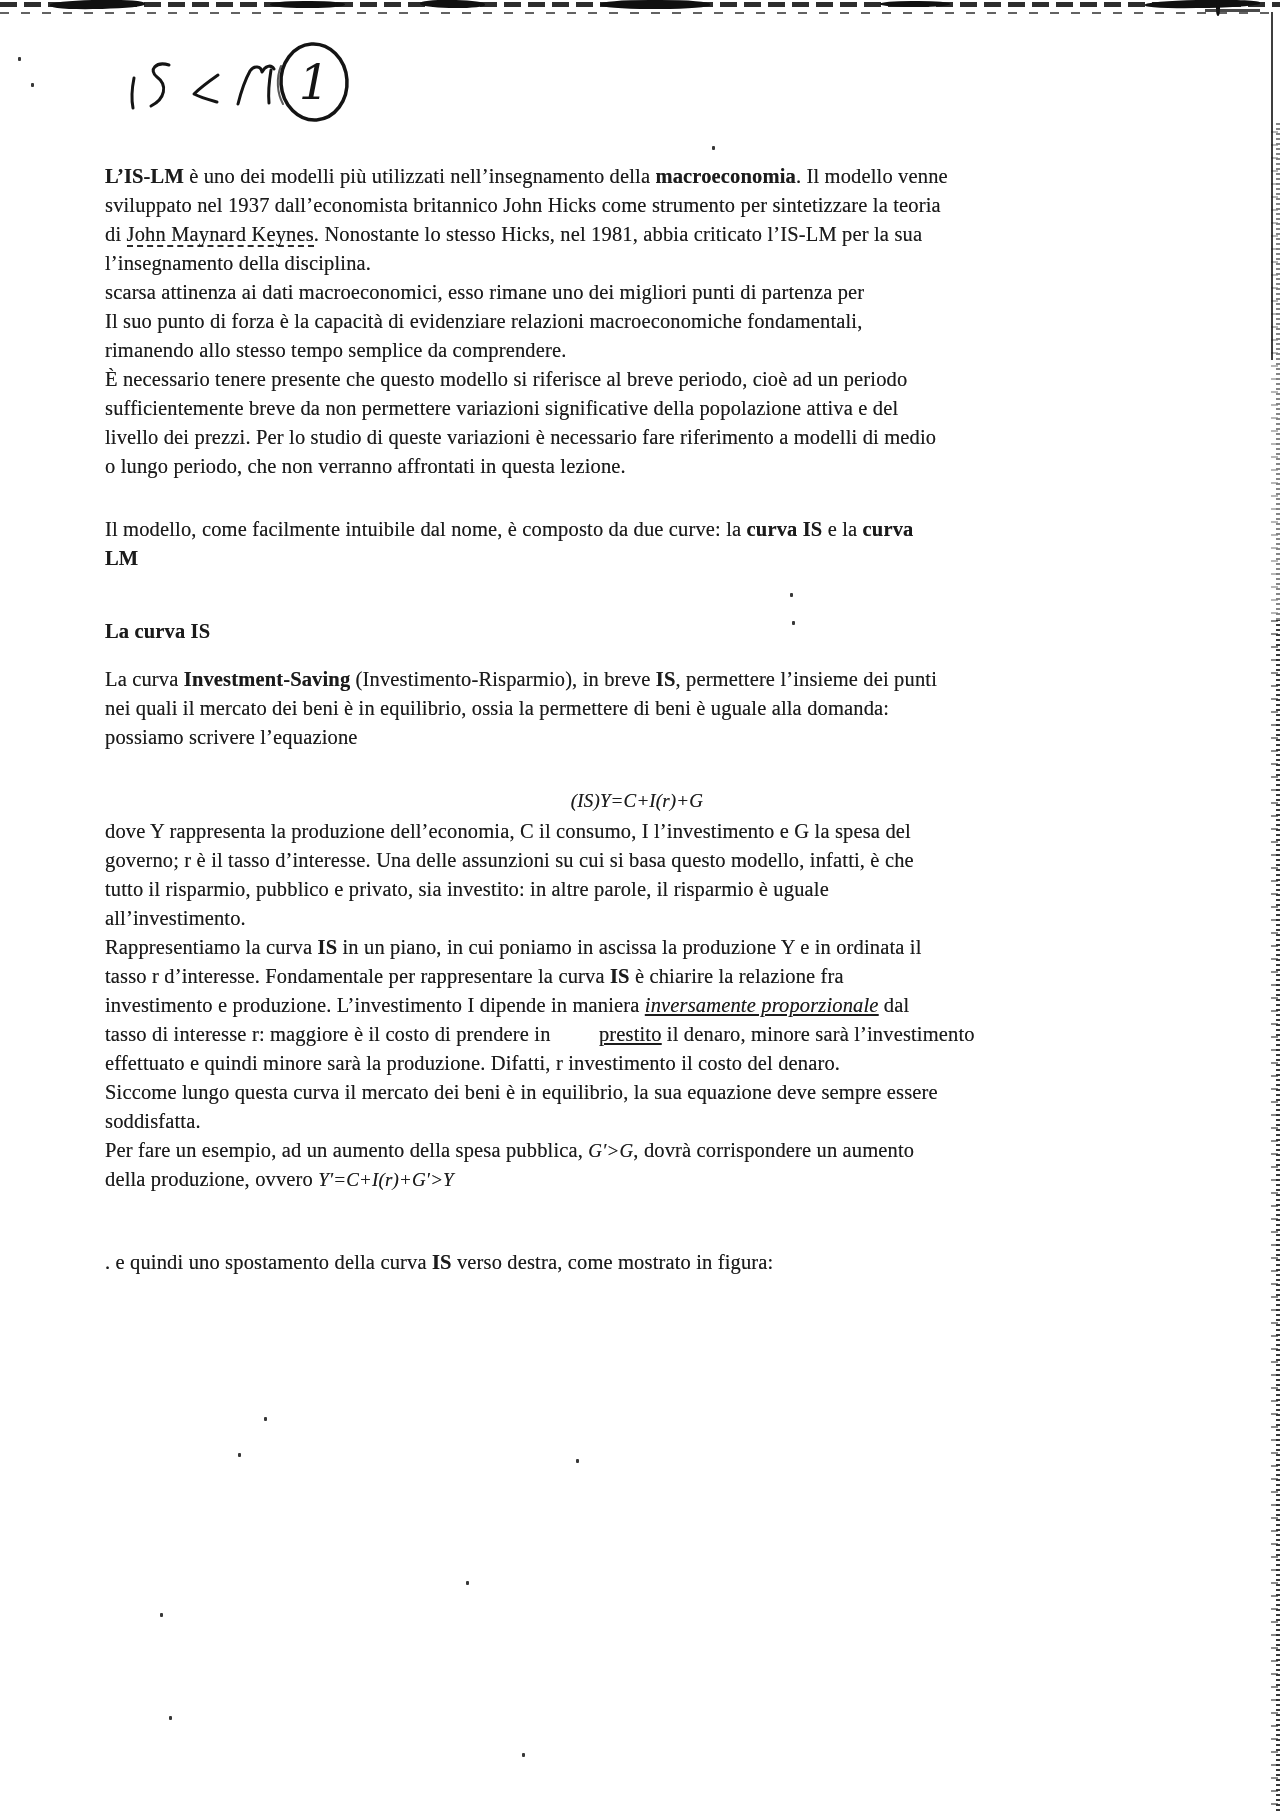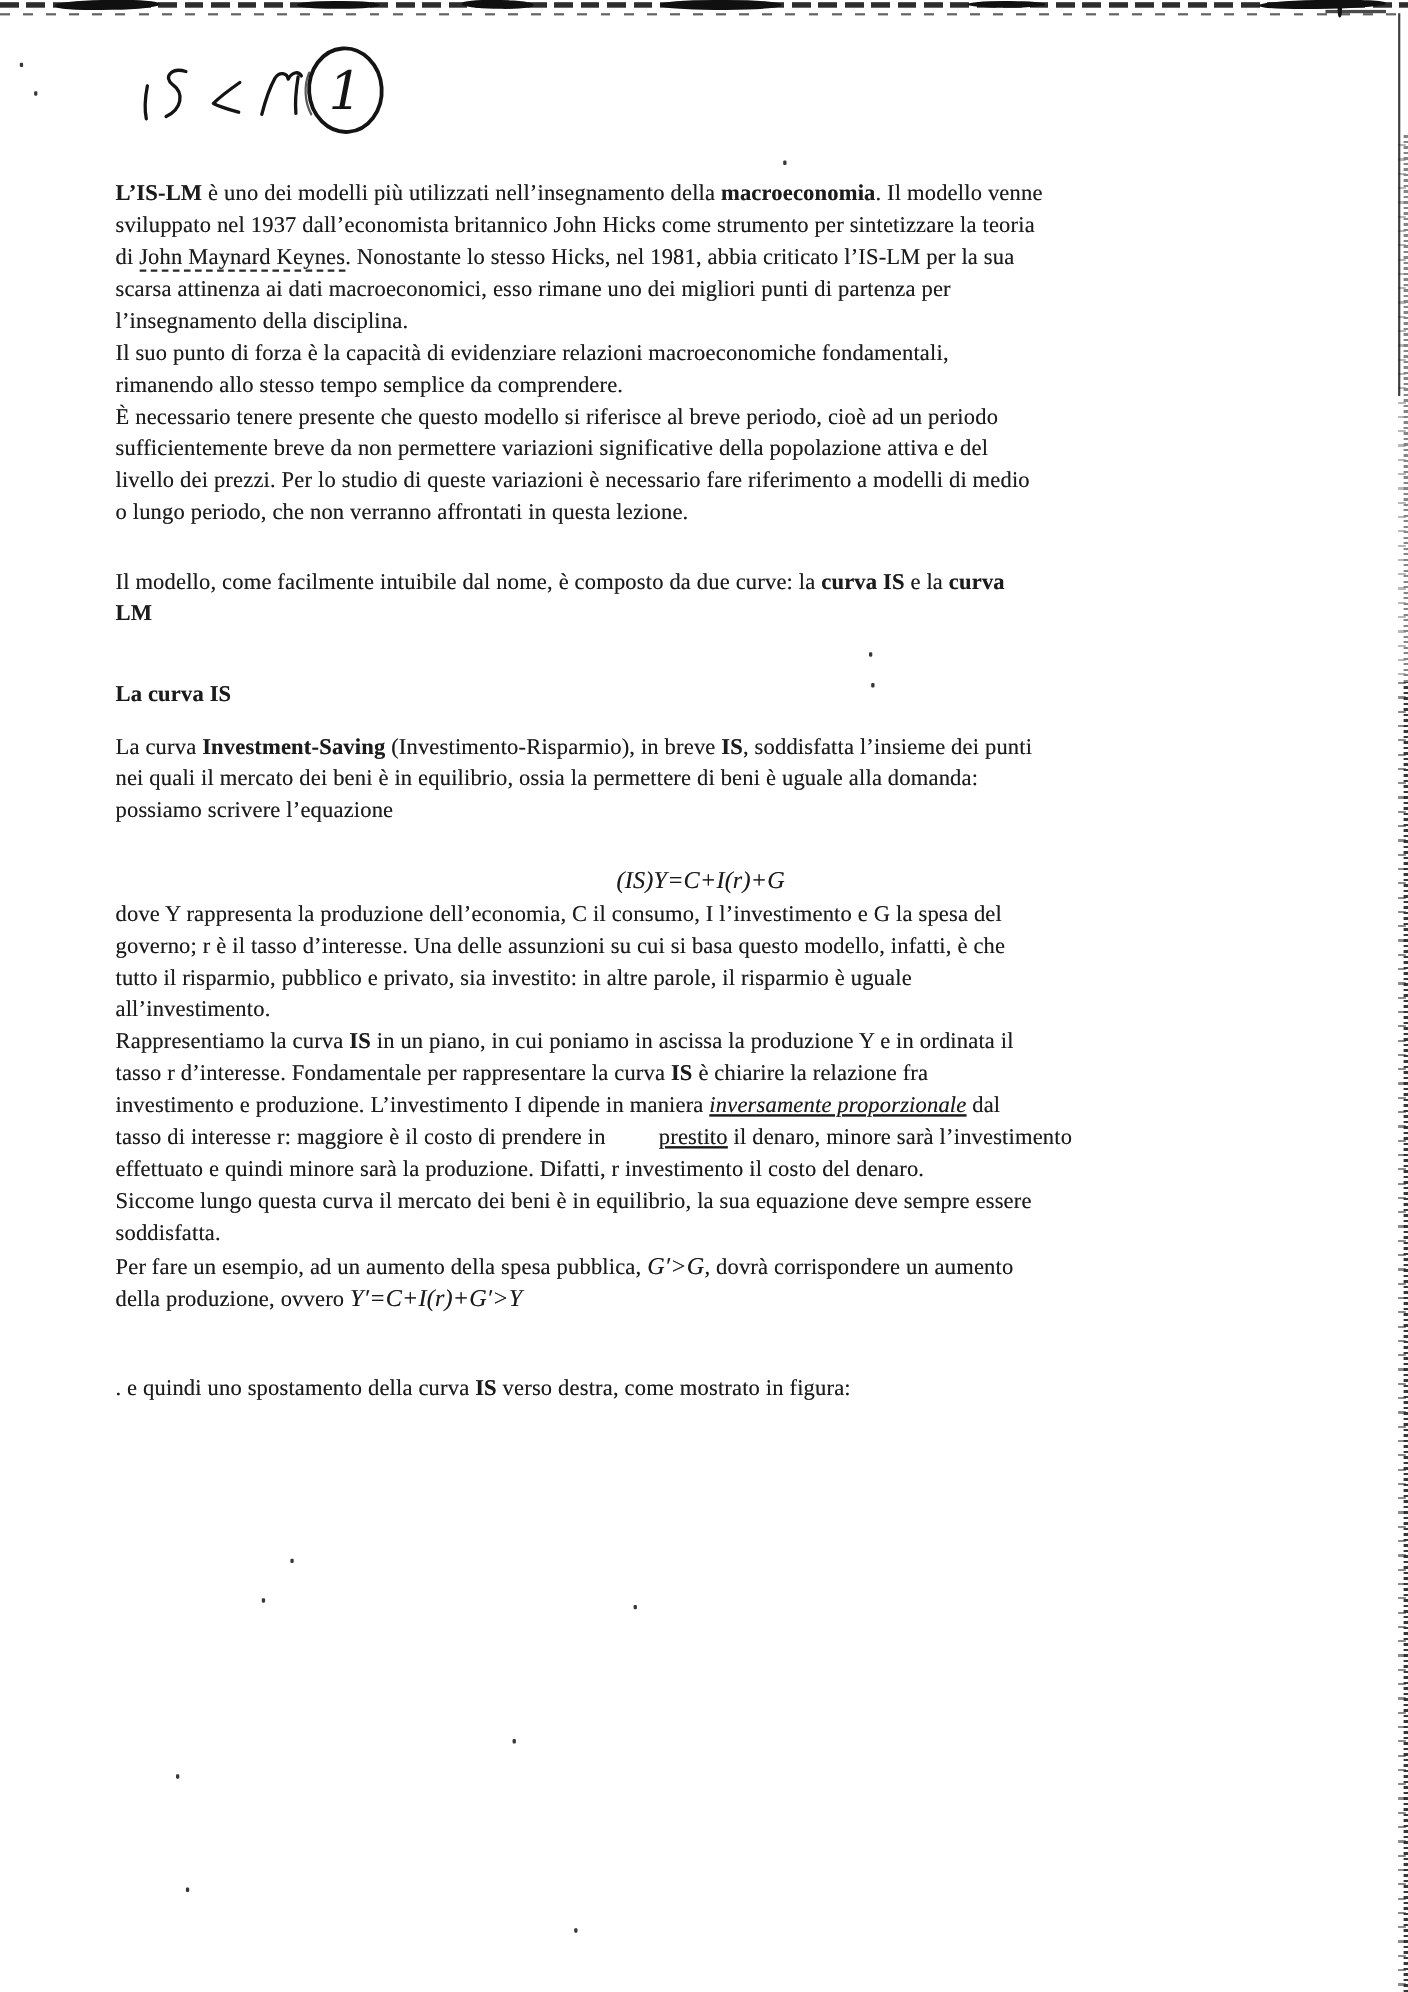--- a/index.html
+++ b/index.html
@@ -57,21 +57,21 @@
     text-shadow:0 0 .5px rgba(0,0,0,.5);
   }
   .line{height:29px;line-height:29px;white-space:nowrap;}
   .spacer{width:100%;}
   .equation{height:30px;line-height:30px;text-align:center;}
   .r-b{font-weight:bold;}
   .r-i{}
   .r-u{text-decoration:underline;margin-left:43px;}
   .r-iu{font-style:italic;text-decoration:underline;text-align:center;}
   .r-du{border-bottom:2px dashed #2a2a2a;margin-top:32px;}
-  .r-m{font-style:italic;font-size:22px;}
+  .r-m{font-style:italic;font-size:19px;}
 </style>
 </head>
 <body>
 
 <div id="page">
 
   <div class="top-band">
     <div class="dash-row-1"></div>
     <div class="dash-row-2"></div>
     <div class="blob" style="left:50px;top:0;width:95px;height:9px;transform:rotate(-1deg);"></div>
@@ -115,35 +115,35 @@
 
     <ellipse cx="196" cy="42" rx="33" ry="38" stroke-width="3.5" transform="rotate(-4 196 42)"></ellipse>
     <path d="M 165,64 C 159,53 158,38 163,26" stroke-width="2" opacity="0.7"></path>
     <text class="hand-number" x="196" y="59" text-anchor="middle">1</text>
   </svg>
 
   <div id="doc">
       <div class="line"><span class="r-b">L’IS-LM</span><span> è uno dei modelli più utilizzati nell’insegnamento della </span><span class="r-b">macroeconomia</span><span>. Il modello venne</span></div>
       <div class="line"><span>sviluppato nel 1937 dall’economista britannico John Hicks come strumento per sintetizzare la teoria</span></div>
       <div class="line"><span>di </span><span class="r-du">John Maynard Keynes</span><span>. Nonostante lo stesso Hicks, nel 1981, abbia criticato l’IS-LM per la sua</span></div>
+      <div class="line"><span>l’insegnamento della disciplina.</span></div>
       <div class="line"><span>scarsa attinenza ai dati macroeconomici, esso rimane uno dei migliori punti di partenza per</span></div>
-      <div class="line"><span>l’insegnamento della disciplina.</span></div>
       <div class="line"><span>Il suo punto di forza è la capacità di </span><span class="r-i">evidenziare relazioni macroeconomiche fondamentali</span><span>,</span></div>
       <div class="line"><span>rimanendo allo stesso tempo semplice da comprendere.</span></div>
       <div class="line"><span>È necessario tenere presente che questo modello si riferisce al </span><span class="r-i">breve periodo</span><span>, cioè ad un periodo</span></div>
       <div class="line"><span>sufficientemente breve da non permettere </span><span class="r-i">variazioni</span><span> significative della </span><span class="r-i">popolazione attiva</span><span> e del</span></div>
       <div class="line"><span class="r-i">livello dei prezzi</span><span>. Per lo studio di queste variazioni è necessario fare riferimento a modelli di medio</span></div>
       <div class="line"><span>o lungo periodo, che non verranno affrontati in questa lezione.</span></div>
       <div class="spacer" style="height: 34px;"></div>
       <div class="line"><span>Il modello, come facilmente intuibile dal nome, è composto da due </span><span class="r-i">curve</span><span>: la </span><span class="r-b">curva IS</span><span> e la </span><span class="r-b">curva</span></div>
       <div class="line"><span class="r-b">LM</span></div>
       <div class="spacer" style="height: 44px;"></div>
       <div class="line"><span class="r-b">La curva IS</span></div>
       <div class="spacer" style="height: 19px;"></div>
-      <div class="line"><span>La curva </span><span class="r-b">Investment-Saving</span><span> (Investimento-Risparmio), in breve </span><span class="r-b">IS</span><span>, soddisfatta </span><span class="r-i">l’insieme dei punti</span></div>
+      <div class="line"><span>La curva </span><span class="r-b">Investment-Saving</span><span> (Investimento-Risparmio), in breve </span><span class="r-b">IS</span><span>, permettere </span><span class="r-i">l’insieme dei punti</span></div>
       <div class="line"><span class="r-i">nei quali il mercato dei beni è in equilibrio</span><span>, ossia la </span><span class="r-i">permettere di beni</span><span> è uguale alla </span><span class="r-i">domanda</span><span>:</span></div>
       <div class="line"><span>possiamo scrivere l’equazione</span></div>
       <div class="spacer" style="height: 33px;"></div>
       <div class="line equation"><span class="r-m">(IS)Y=C+I(r)+G</span></div>
       <div class="spacer" style="height: 2px;"></div>
       <div class="line"><span>dove </span><span class="r-i">Y</span><span> rappresenta la </span><span class="r-i">produzione</span><span> dell’economia, </span><span class="r-i">C</span><span> il </span><span class="r-i">consumo</span><span>, </span><span class="r-i">I</span><span> l’</span><span class="r-i">investimento</span><span> e </span><span class="r-i">G</span><span> la </span><span class="r-i">spesa del</span></div>
       <div class="line"><span class="r-i">governo</span><span>; </span><span class="r-i">r</span><span> è il </span><span class="r-i">tasso d’interesse</span><span>. Una delle assunzioni su cui si basa questo modello, infatti, è che</span></div>
       <div class="line"><span class="r-i">tutto il risparmio</span><span>, pubblico e privato, </span><span class="r-i">sia investito</span><span>: in altre parole, il risparmio è uguale</span></div>
       <div class="line"><span>all’investimento.</span></div>
       <div class="line"><span>Rappresentiamo la curva </span><span class="r-b">IS</span><span> in un piano, in cui poniamo in ascissa la produzione </span><span class="r-i">Y</span><span> e in ordinata il</span></div>

